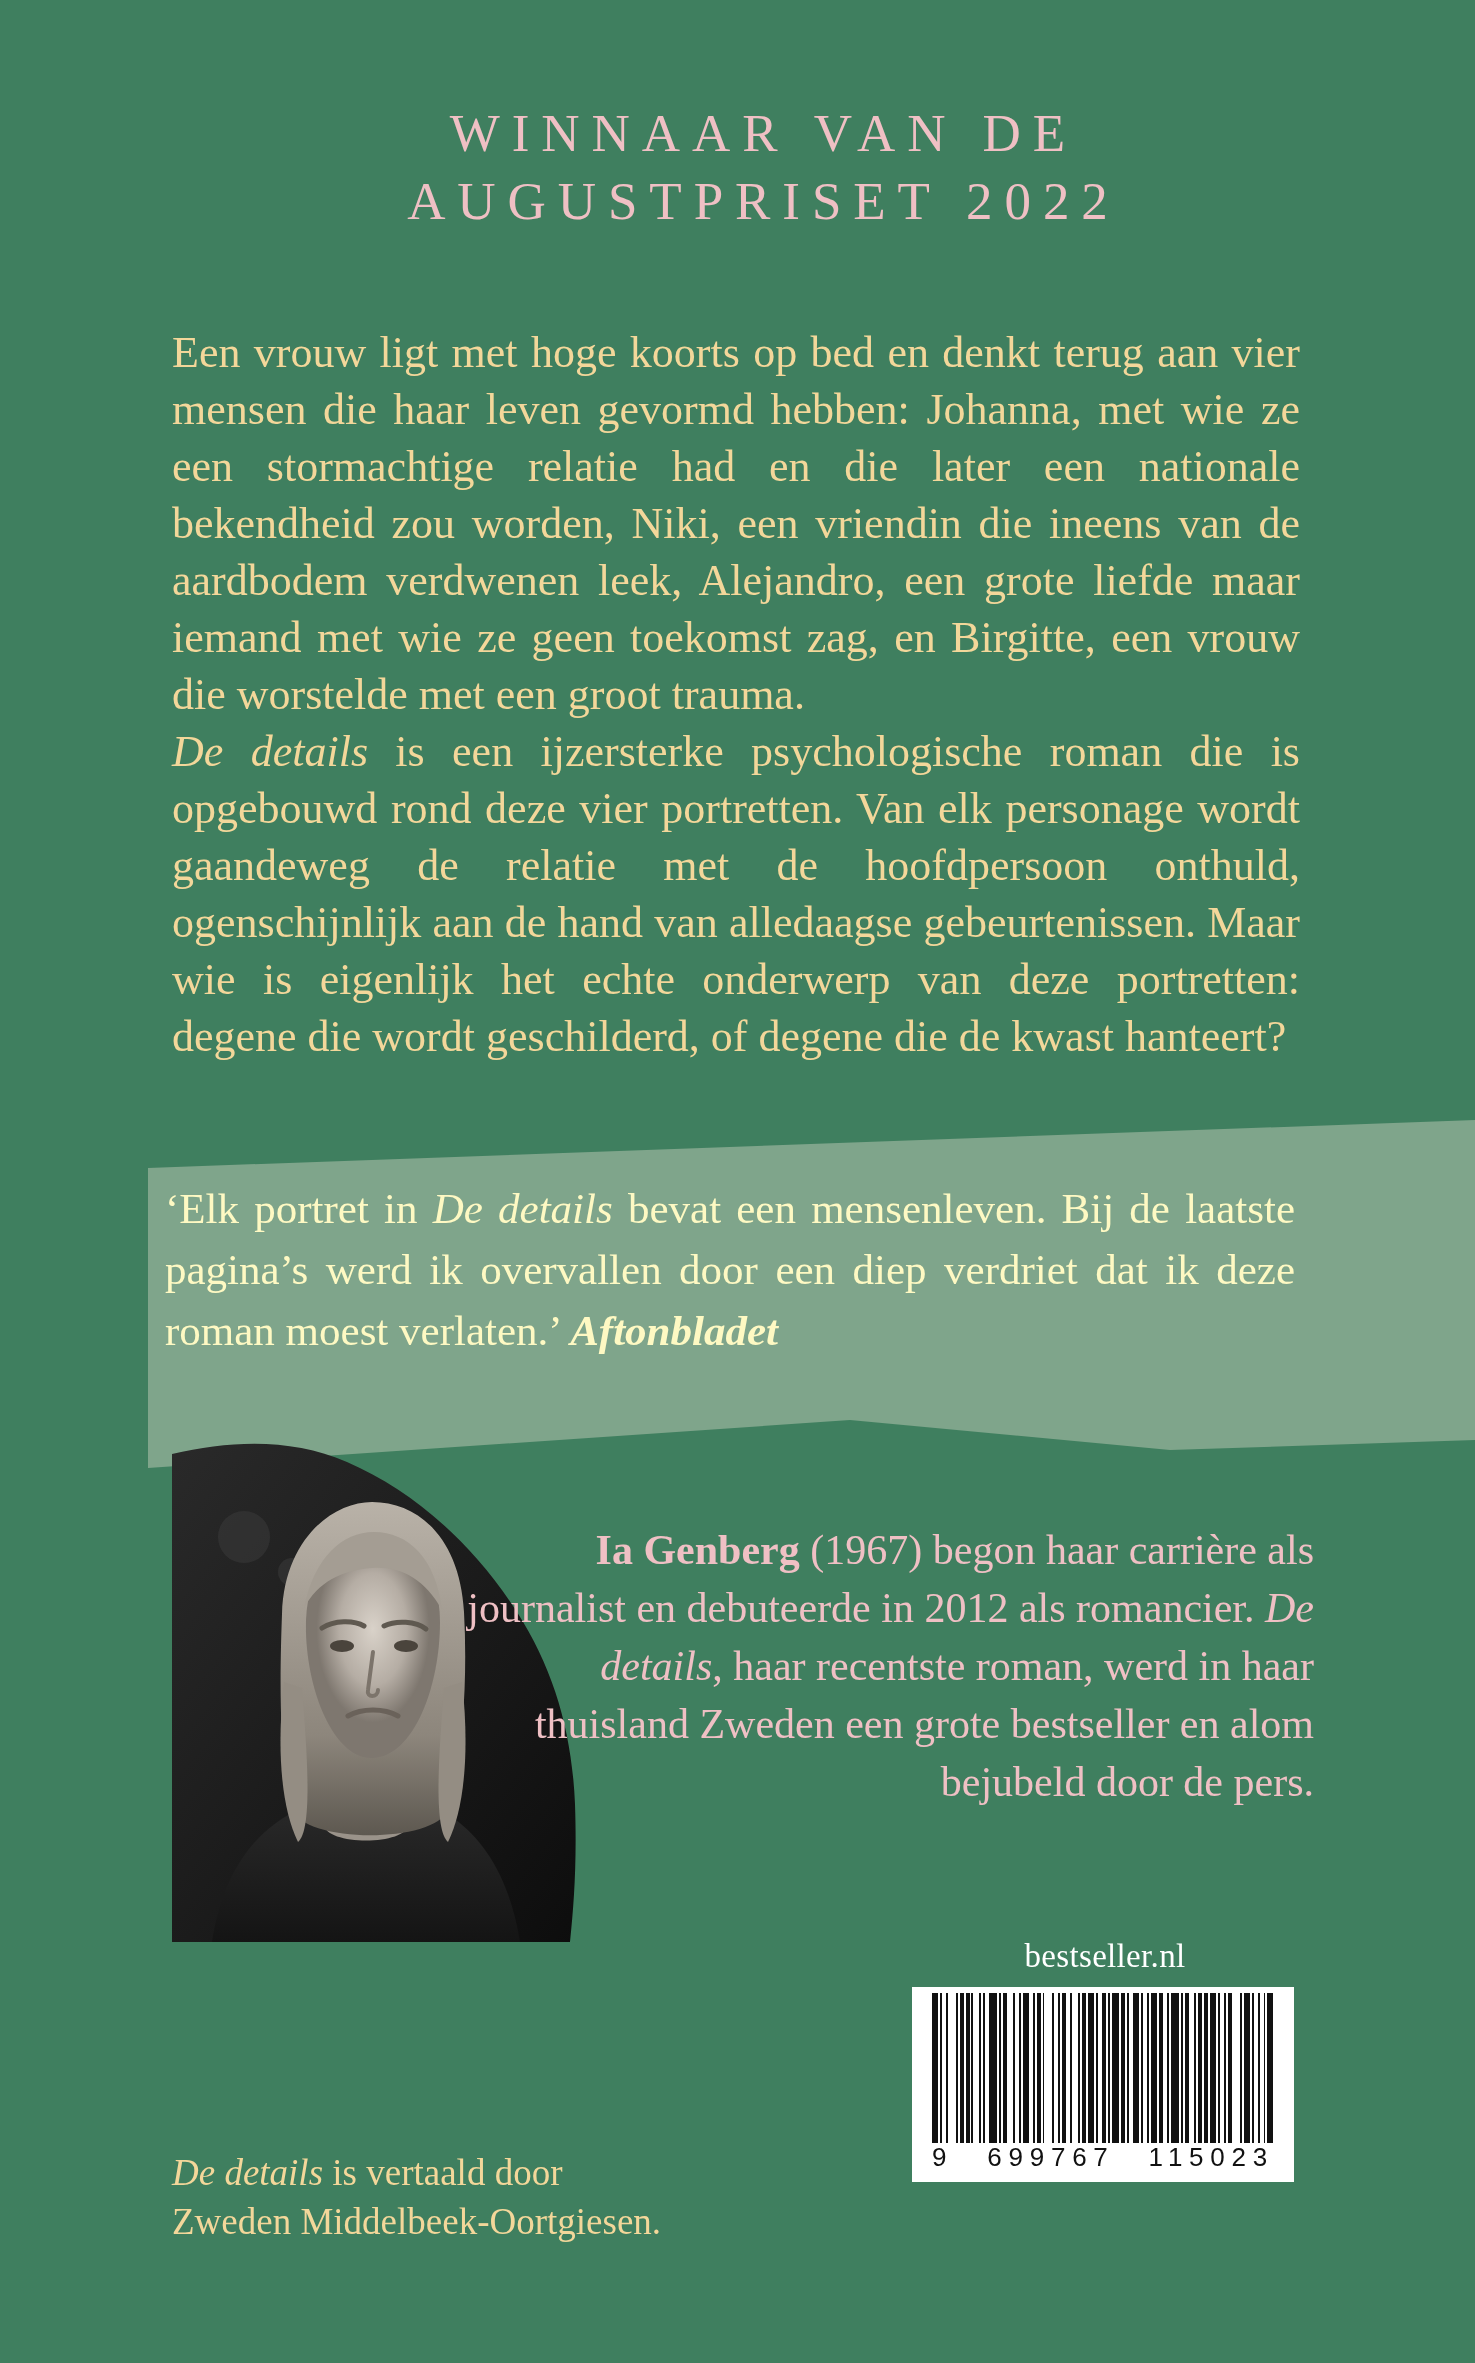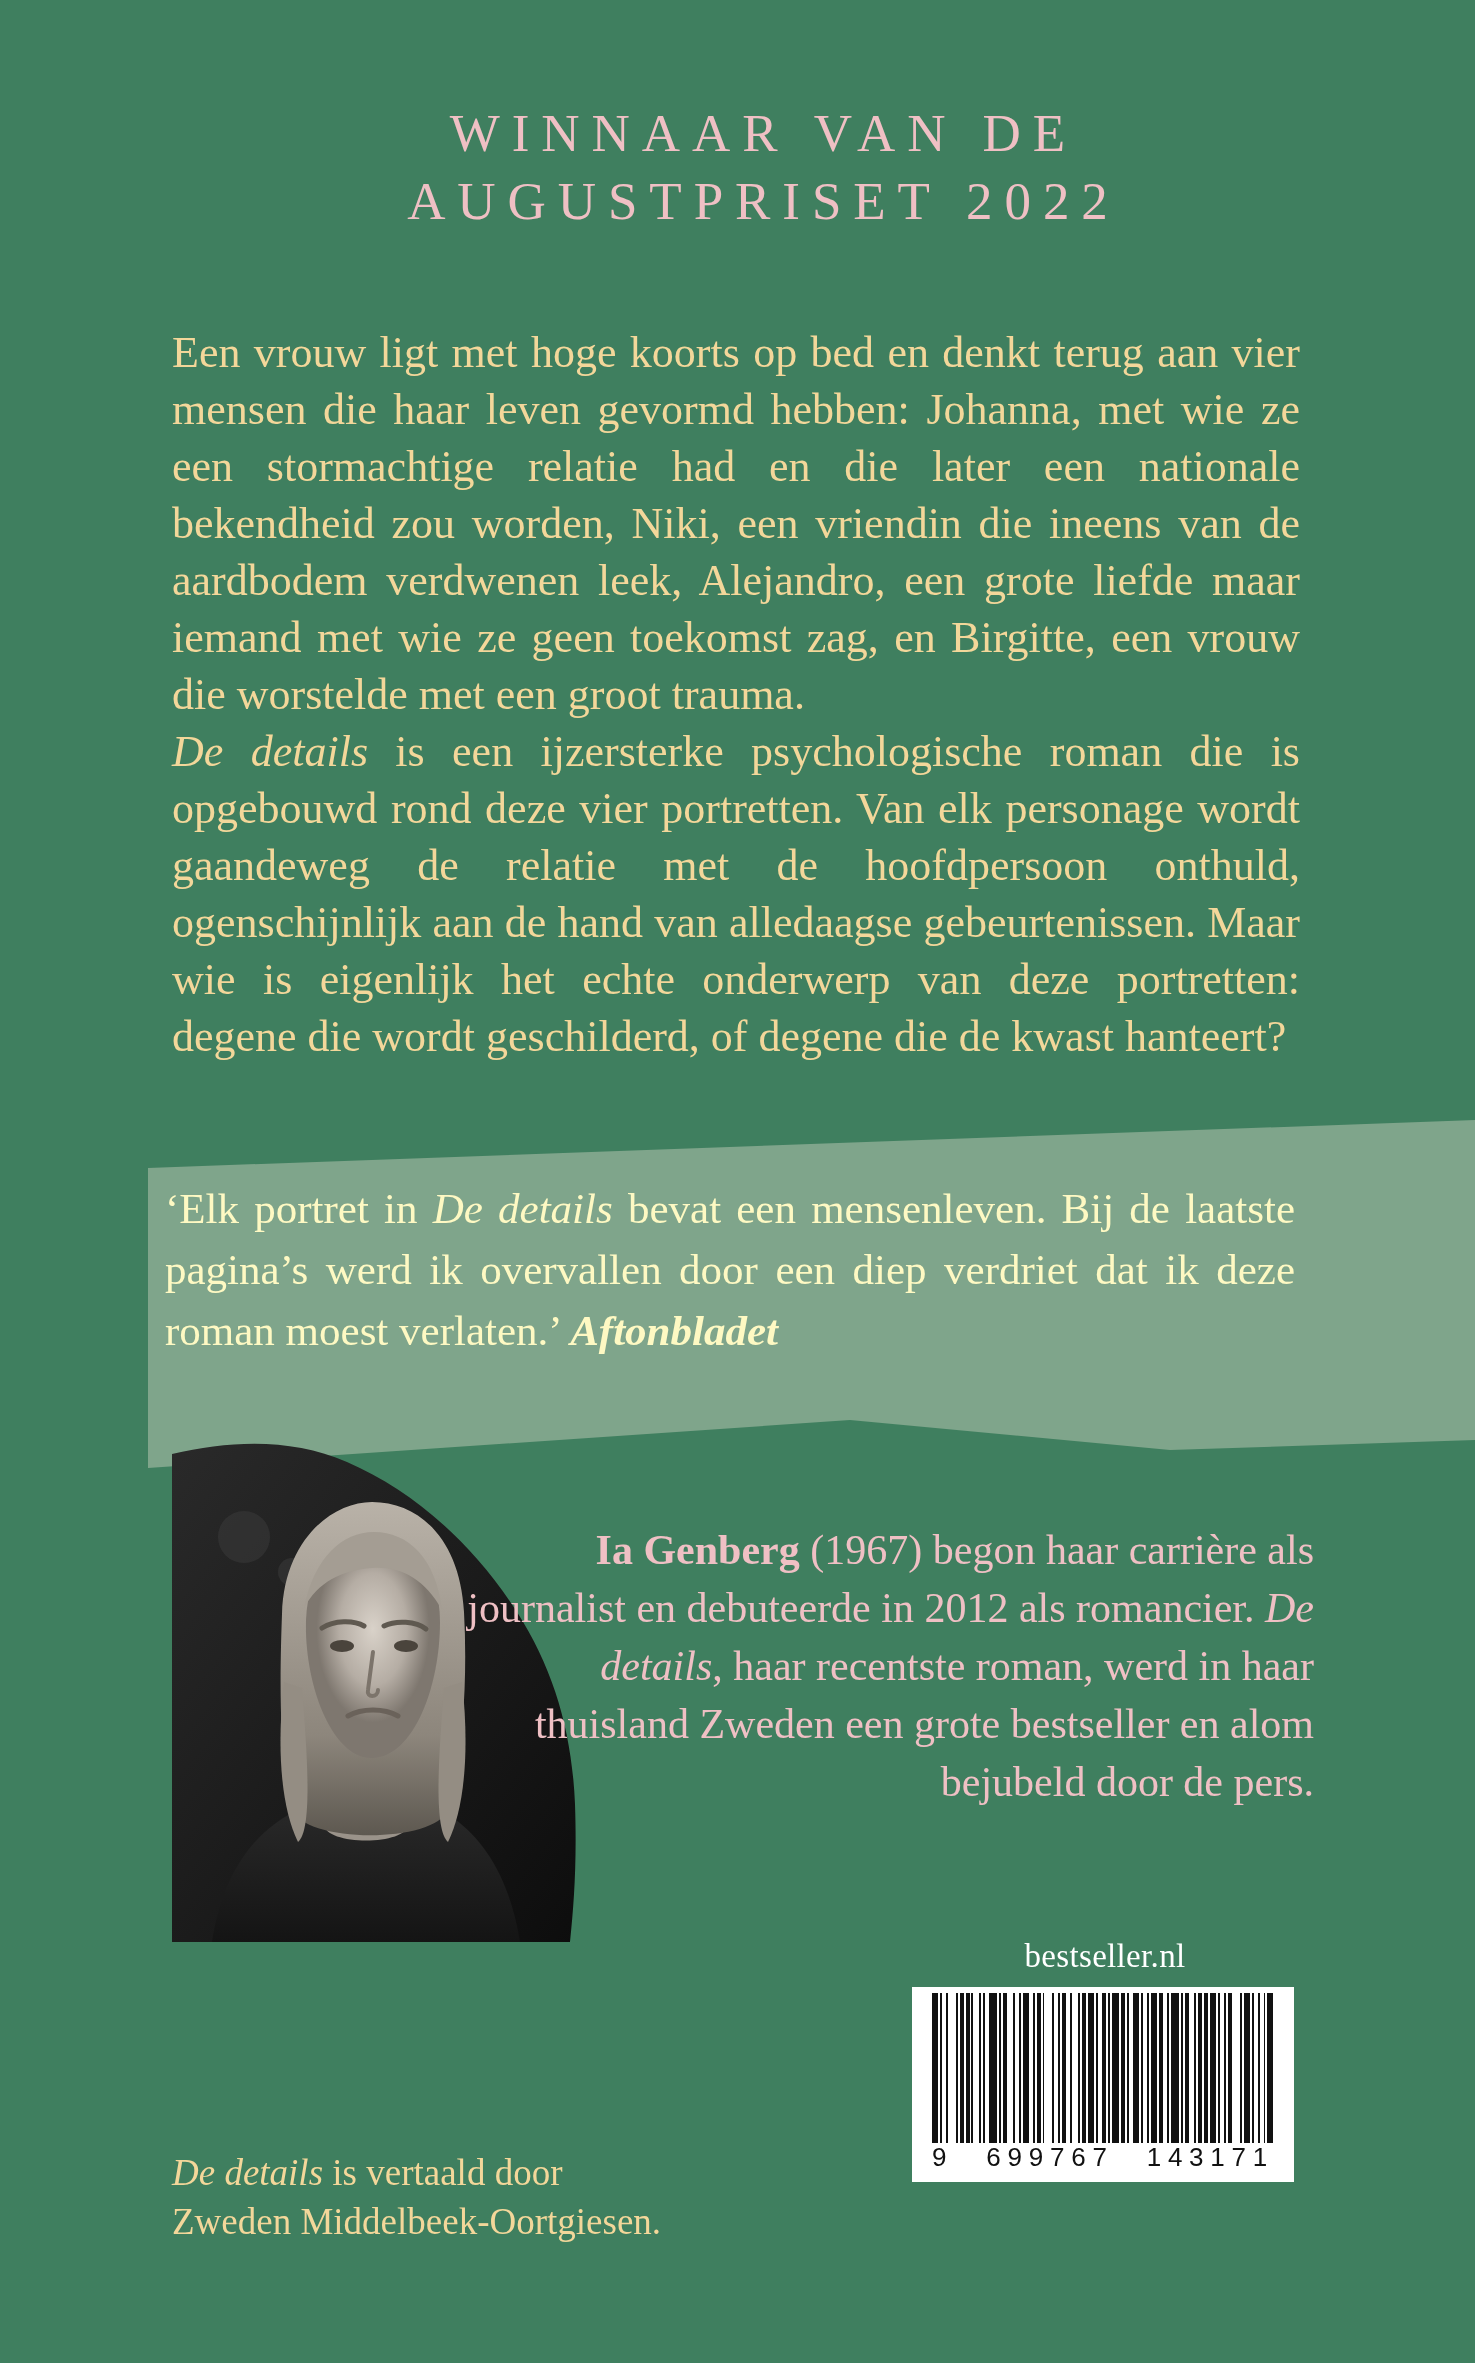--- a/index.html
+++ b/index.html
@@ -352,21 +352,21 @@
         <i class="sp" style="width: 3.95376px;"></i>
         <i style="width: 1.97688px;"></i>
         <i class="sp" style="width: 3.95376px;"></i>
         <i style="width: 1.97688px;"></i>
         <i class="sp" style="width: 1.97688px;"></i>
         <i style="width: 5.93064px;"></i>
       </div>
     <div class="barcode-digits">
       <span>9</span>
       <span>699767</span>
-      <span>143171</span>
+      <span>115023</span>
     </div>
   </div>
 
   <div class="translator">
     <em>De details</em><span> is vertaald door</span><br>
     <span>Zweden Middelbeek-Oortgiesen.</span>
   </div>
 
 </div>
 

